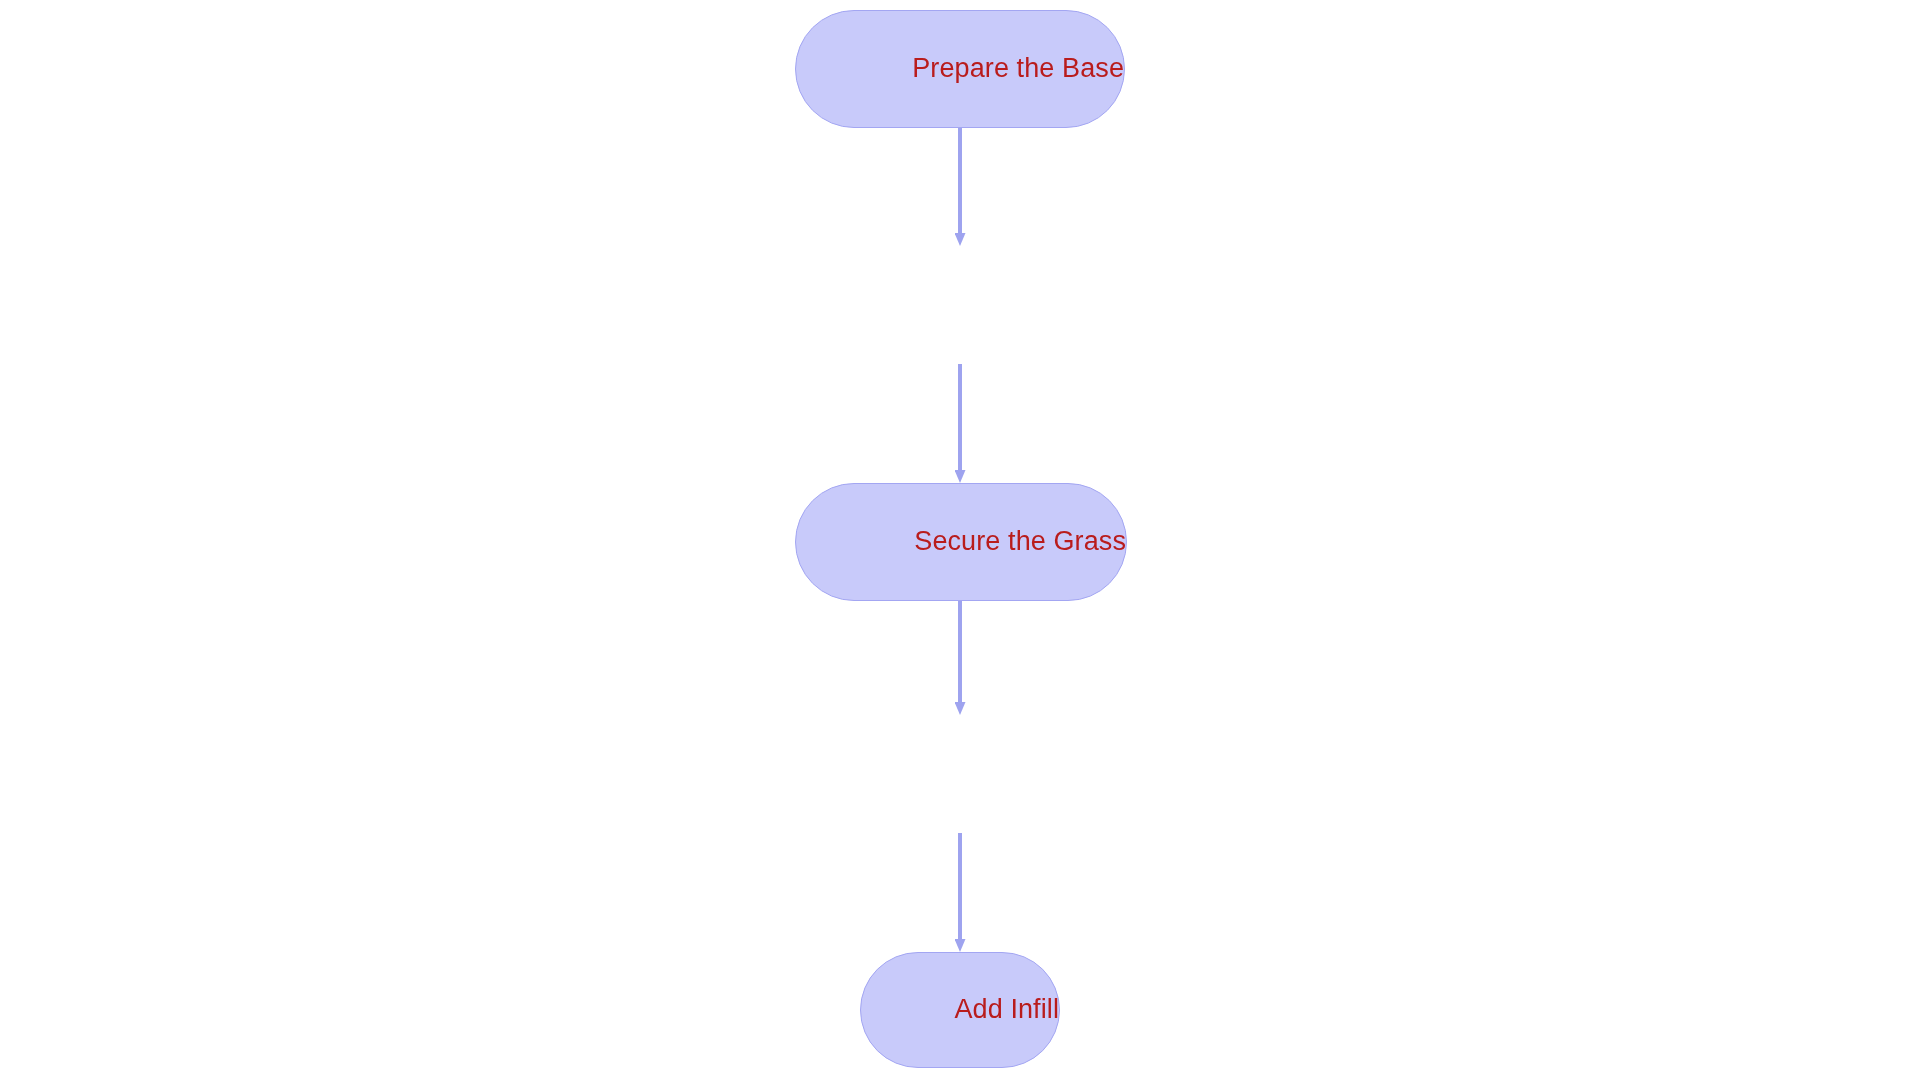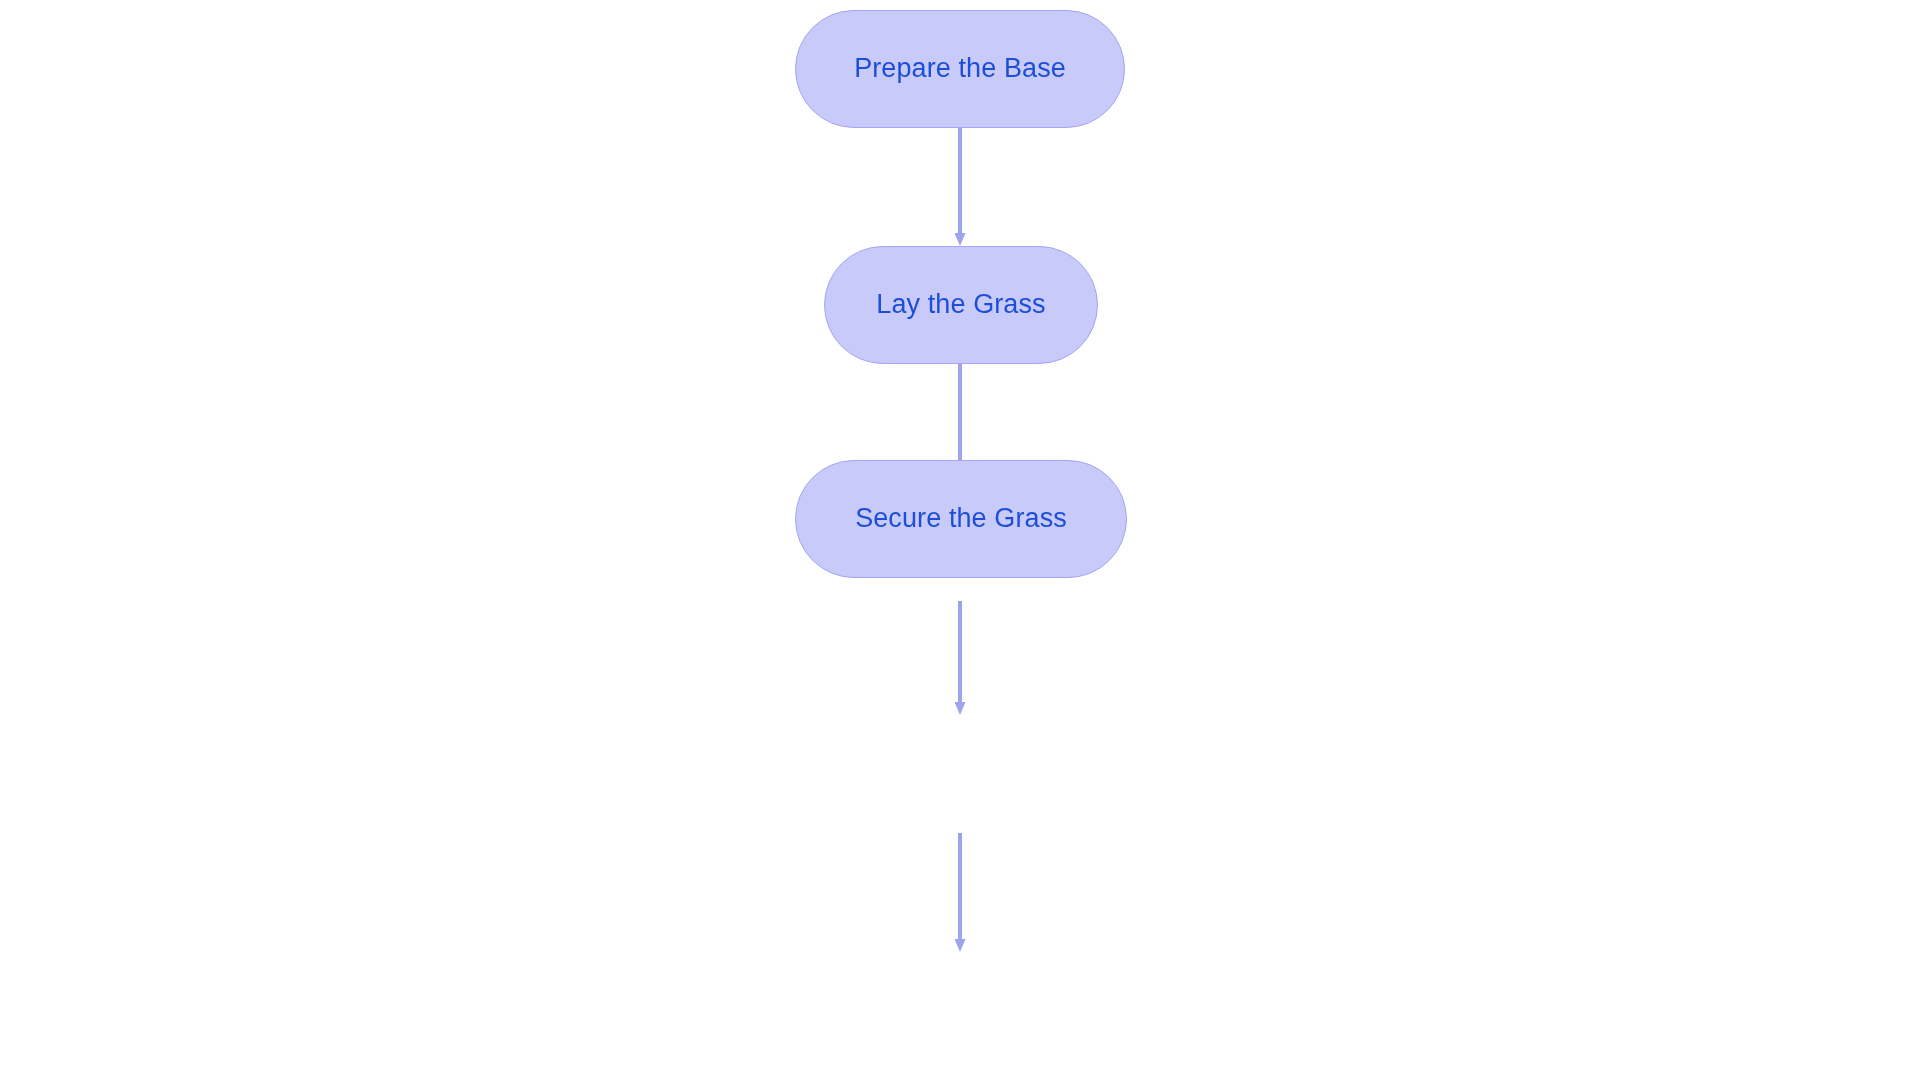--- a/index.html
+++ b/index.html
@@ -18,25 +18,25 @@
     position: relative;
     width: 1920px;
     height: 1083px;
     background: #ffffff;
   }
   .flow-node {
     position: absolute;
     box-sizing: border-box;
     display: flex;
     align-items: center;
-    justify-content: center;
+    justify-content: flex-end;
     background: #c8cafa;
     border: 1.5px solid #a3a6f2;
     border-radius: 9999px;
-    color: #1d4ed8;
+    color: #b91c1c;
     font-family: "Liberation Sans", sans-serif;
     font-size: 27px;
     font-weight: 400;
     letter-spacing: 0.1px;
     white-space: nowrap;
     user-select: none;
   }
   .flow-node .node-label {
     display: block;
     line-height: 1;
@@ -74,23 +74,23 @@
 
     <g>
       <line x1="960" y1="833" x2="960" y2="940" stroke="#9ea3ef" stroke-width="4" marker-end="url(#arrowhead)"></line>
     </g>
   </svg>
 
   <div class="flow-node" style="left:795px; top:10px; width:330px; height:118px;">
     <span class="node-label">Prepare the Base</span>
   </div>
 
-  <div class="flow-node" style="left:824px; top:246px; width:274px; height:118px;">
-    <span class="node-label">Lay the Grass</span>
-  </div>
 
-  <div class="flow-node" style="left:795px; top:460px; width:332px; height:118px;">
+  <div class="flow-node" style="left:795px; top:483px; width:332px; height:118px;">
     <span class="node-label">Secure the Grass</span>
   </div>
 
 
+  <div class="flow-node" style="left:860px; top:952px; width:200px; height:116px;">
+    <span class="node-label">Add Infill</span>
+  </div>
 
 </div>
 
 </body></html>

